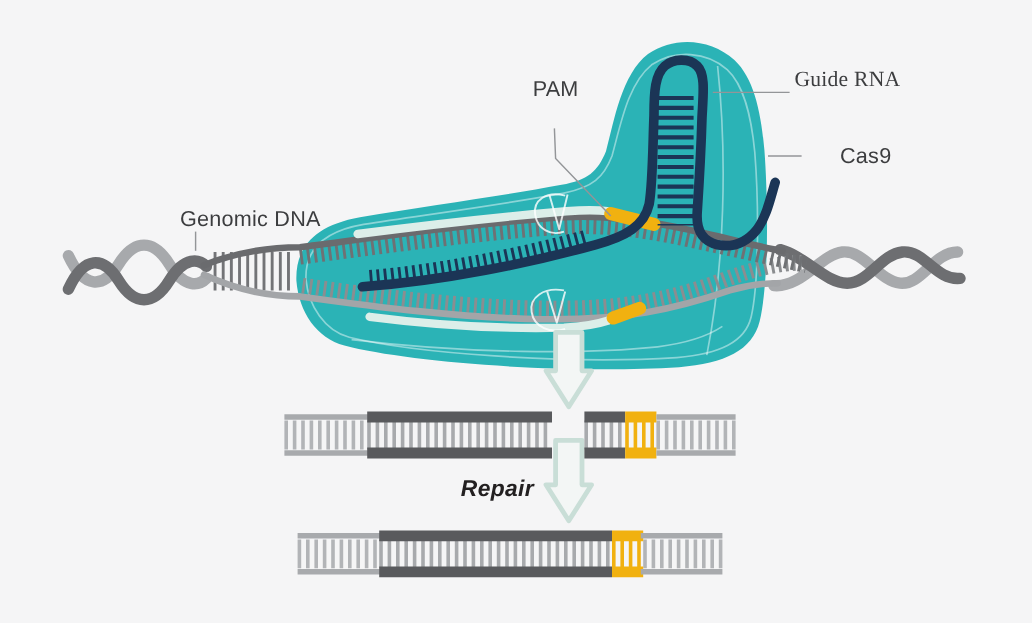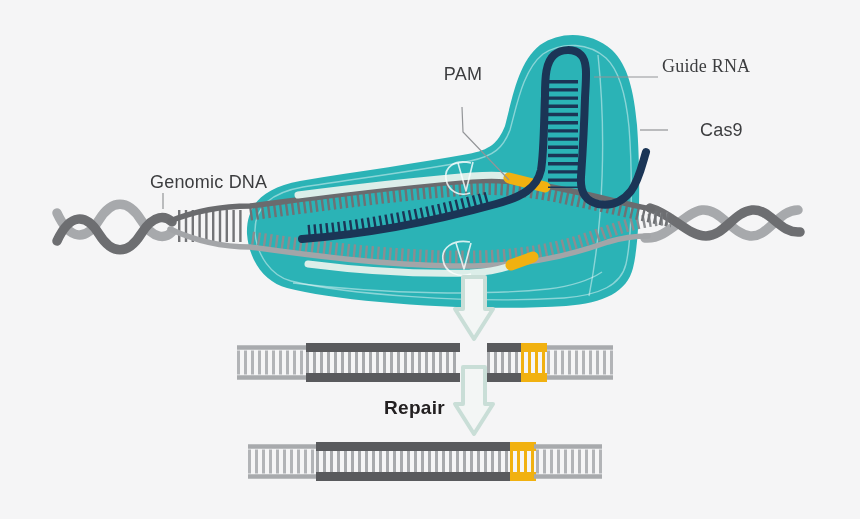--- a/index.html
+++ b/index.html
@@ -18,21 +18,21 @@
     white-space:nowrap;
     letter-spacing:.2px;
   }
   .lbl-pam{left:402px;top:62px;width:122px;text-align:center;line-height:25px;}
   .lbl-pam span{display:block;}
   .lbl-guide{left:662px;top:56px;font-family:Liberation Serif, serif;}
   .lbl-cas9{left:700px;top:120px;}
   .lbl-genomic{left:114px;top:172px;margin-left:36px;}
   .lbl-repair{
     left:384px;top:397px;
-    font-size:19px;font-weight:bold;color:#232021;letter-spacing:.3px;
+    font-size:19px;font-weight:bold;color:#232021;letter-spacing:.3px;font-style:italic;
   }
 </style>
 </head>
 <body>
 
 <div class="stage">
 
 <svg width="860" height="519" viewBox="0 0 860 519">
 
   <g>

